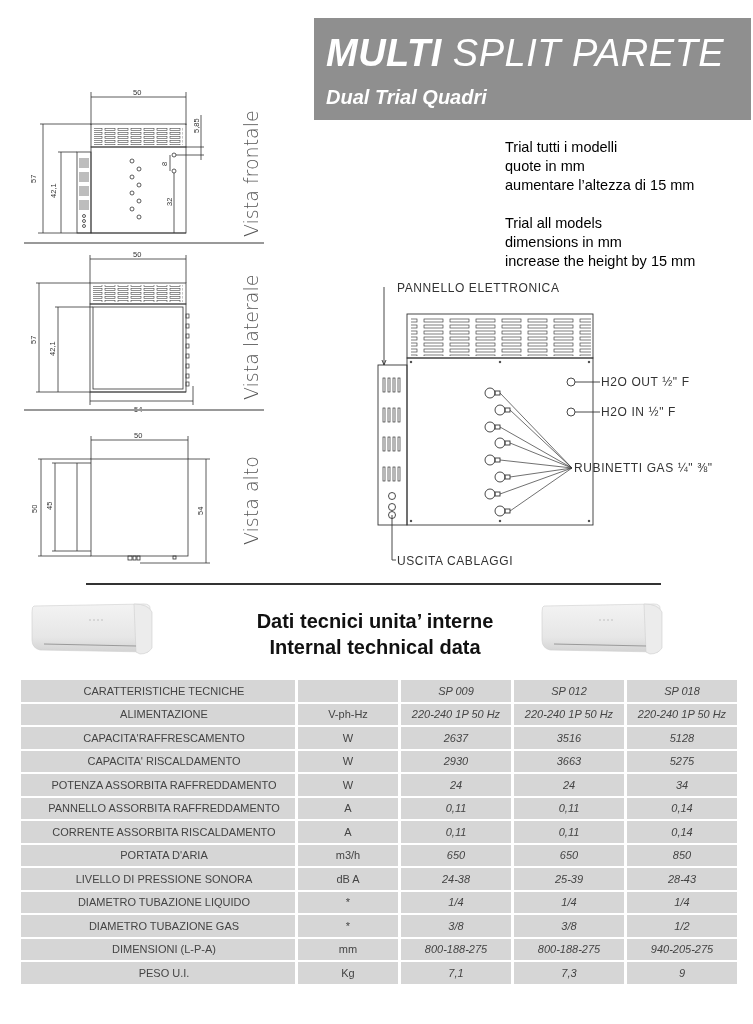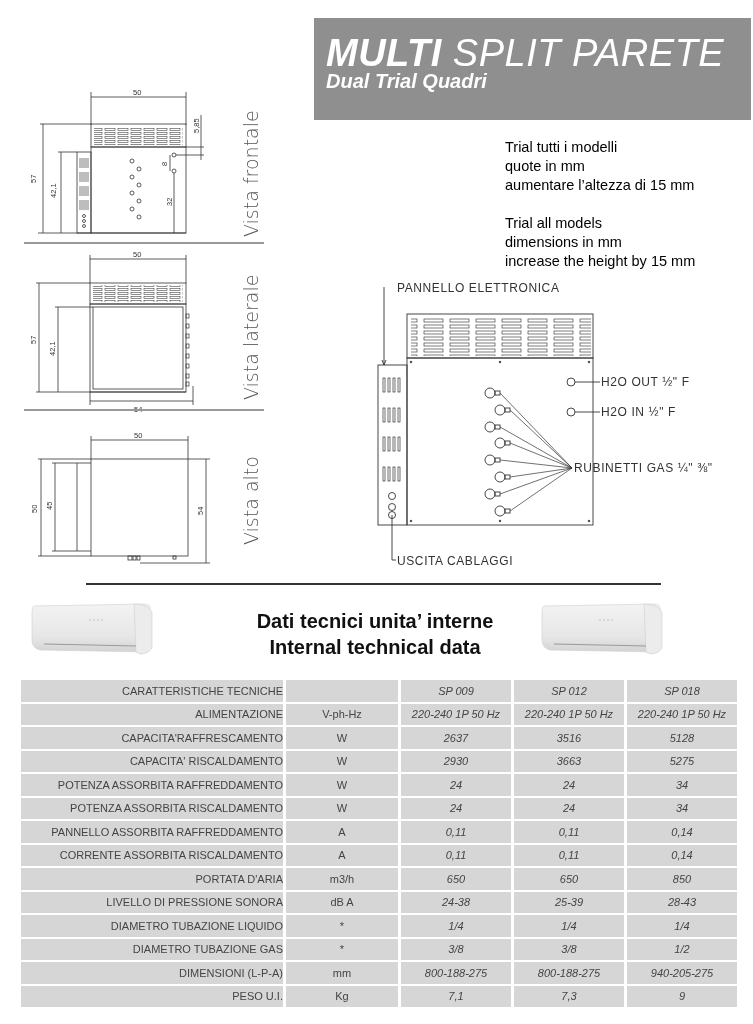--- a/index.html
+++ b/index.html
@@ -4,21 +4,21 @@
 <style>
   html, body { margin:0; padding:0; background:#ffffff; }
   body { width:753px; height:1024px; position:relative; overflow:hidden; font-family:"Liberation Sans", sans-serif; color:#222; }
   .abs { position:absolute; }
 
   
   .banner { left:286px; top:18px; width:437px; height:102px; background:#8f8f8f; color:#fff;margin-left:28px; }
   .banner .t1 { position:absolute; left:12px; top:14px; font-size:38px; font-style:italic; letter-spacing:0.5px; white-space:nowrap; }
   .banner .t1 b { font-weight:bold; }
   .banner .t1 span.light { font-weight:normal; }
-  .banner .t2 { position:absolute; left:12px; top:52px; font-size:20px; font-style:italic; font-weight:bold; white-space:nowrap; }
+  .banner .t2 { position:absolute; left:12px; top:68px; font-size:20px; font-style:italic; font-weight:bold; white-space:nowrap; }
 
   
   .notes { left:505px; top:138px; font-size:14.5px; line-height:19px; color:#000000; }
   .notes p { margin:0 0 19px 0; }
   .notes span { display:block; }
 
   
   svg text { font-family:"Liberation Sans", sans-serif; }
   .view-label { font-family:"DejaVu Sans", sans-serif; font-weight:200; }
 
@@ -27,22 +27,22 @@
 
   
   .tech-title { left:200px; top:608px; width:350px; text-align:center; font-size:20px; font-weight:bold; line-height:26px; color:#111; }
 
   
   .ac-unit { width:124px; height:58px; }
 
   
   .spec-table { left:18px; top:678px; border-collapse:separate; border-spacing:3px 2px; font-size:11px; color:#444; }
   .spec-table td { background:#d6d6d6; height:21.5px; padding:0; vertical-align:middle; }
-  .spec-table td.lbl { width:262px; padding-left:0; text-align:right; }
-  .spec-table td.unit { width:112px; text-align:center; }
+  .spec-table td.lbl { width:262px; padding-left:12px; text-align:center; }
+  .spec-table td.unit { width:100px; text-align:center; }
   .spec-table td.val { width:110px; text-align:center;font-style:italic; }
 </style>
 </head>
 <body>
 
 <div class="abs banner">
   <div class="t1"><b>MULTI</b><span class="light"> SPLIT PARETE</span></div>
   <div class="t2">Dual Trial Quadri</div>
 </div>
 
@@ -355,27 +355,20 @@
       <td class="val">5275</td>
     </tr>
     <tr>
       <td class="lbl">POTENZA ASSORBITA RAFFREDDAMENTO</td>
       <td class="unit">W</td>
       <td class="val">24</td>
       <td class="val">24</td>
       <td class="val">34</td>
     </tr>
     <tr>
-      <td class="lbl">POTENZA ASSORBITA RISCALDAMENTO</td>
-      <td class="unit">W</td>
-      <td class="val">24</td>
-      <td class="val">24</td>
-      <td class="val">34</td>
-    </tr>
-    <tr>
       <td class="lbl">PANNELLO ASSORBITA RAFFREDDAMENTO</td>
       <td class="unit">A</td>
       <td class="val">0,11</td>
       <td class="val">0,11</td>
       <td class="val">0,14</td>
     </tr>
     <tr>
       <td class="lbl">CORRENTE ASSORBITA RISCALDAMENTO</td>
       <td class="unit">A</td>
       <td class="val">0,11</td>

